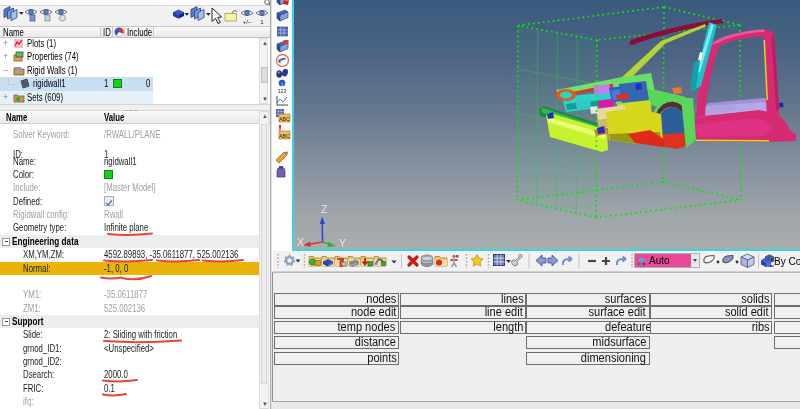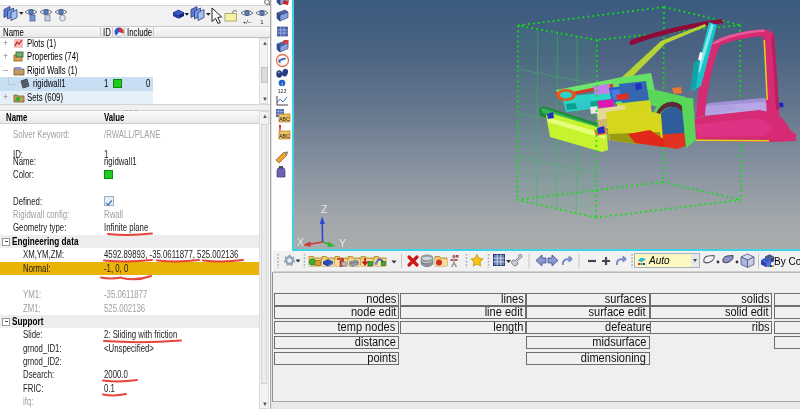--- a/index.html
+++ b/index.html
@@ -30,21 +30,21 @@
 .psec b { position:absolute; left:12px; }
 .minus { position:absolute; left:2px; top:3px; width:8px; height:8px; border:1px solid #9a9a9a; background:#fff; }
 .minus:after { content:""; position:absolute; left:1.5px; top:2.5px; width:3px; height:1px; background:#444; }
 .swatch { position:absolute; left:104px; top:2px; width:9px; height:9px; background:#1ecc1e; border:1px solid #0a8a0a; }
 .chk { position:absolute; left:104px; top:1.5px; width:10px; height:10px; background:#e8eef5; border:1px solid #9ab0c5; }
 #propscroll { position:absolute; left:259px; top:111px; width:10px; height:298px; background:#f3f3f3; border:1px solid #dcdcdc; }
 .sbarrow { position:absolute; font-size:6px; color:#555; width:10px; text-align:center; }
 #strip { position:absolute; left:273px; top:0; width:19px; height:251px; background:#fdfdfd; }
 #viewport { position:absolute; left:292px; top:0; width:508px; height:251px; background:linear-gradient(#3a5a7e 0%, #4c6483 22%, #67788e 45%, #8793a0 68%, #9fa5a9 86%, #aaadad 100%); border-left:2px solid #3fd2e0; border-bottom:2px solid #3fd2e0; }
 #btoolbar { position:absolute; left:273px; top:251px; width:527px; height:21px; background:#f1f1f1; border-bottom:1px solid #d0d0d0; }
-#autobox { position:absolute; left:634px; top:253px; width:66px; height:15px; background:#fef9c3; border:1px solid #a8b2bc; font-size:10px; line-height:13px; color:#000;font-style:italic; }
+#autobox { position:absolute; left:634px; top:253px; width:66px; height:15px; background:#ec4899; border:1px solid #a8b2bc; font-size:10px; line-height:13px; color:#000; }
 #autobox .da { position:absolute; right:0; top:0; width:8px; height:13px; background:#e8e8e8; } #autobox .da:after { content:''; position:absolute; left:1.5px; top:5px; width:0; height:0; border-left:2.5px solid transparent; border-right:2.5px solid transparent; border-top:3.5px solid #444; }
 #bycom { position:absolute; left:774px; top:254px; width:38px; height:16px; font-size:10px; line-height:15px; color:#000; }
 #panelarea { position:absolute; left:272px; top:272px; width:528px; height:137px; background:#efefef; border-left:1px solid #909090; border-top:1px solid #b8b8b8; }
 .pbtn { position:absolute; height:13px; background:#f0f0f0; border:1px solid #6e6e6e; color:#111; font-size:12px; text-align:right; line-height:11px; }
 #statusline { position:absolute; left:272px; top:401px; width:528px; height:1px; background:#a8a8a8; }
 #statusbar { position:absolute; left:272px; top:402px; width:528px; height:7px; background:#e9e9e9; }
 </style></head><body>
 <div id="leftpanel">
   <div id="searchrow"></div>
   <div id="topbar"></div>
@@ -184,20 +184,24 @@
       <span class="plab black cx" style="left:13px;">ID:</span>
       <span class="pval black cx">1</span>
     </div>
     <div class="prow" style="top:154.7px;">
       <span class="plab black cx" style="left:13px;">Name:</span>
       <span class="pval black cx">rigidwall1</span>
     </div>
     <div class="prow" style="top:168.0px;">
       <span class="plab black cx" style="left:13px;">Color:</span>
       <span class="swatch"></span>
+    </div>
+    <div class="prow" style="top:181.4px;">
+      <span class="plab gray cx" style="left:13px;">Include:</span>
+      <span class="pval gray cx">[Master Model]</span>
     </div>
     <div class="prow" style="top:194.7px;">
       <span class="plab black cx" style="left:13px;">Defined:</span>
       <span class="chk"><svg width="8" height="8" viewBox="0 0 8 8">
           <path d="M1.2,4 L3.2,6 L6.8,1.5" stroke="#4a7ab5" stroke-width="1.4" fill="none"></path>
         </svg></span>
     </div>
     <div class="prow" style="top:208.1px;">
       <span class="plab gray cx" style="left:13px;">Rigidwall config:</span>
       <span class="pval gray cx">Rwall</span>

